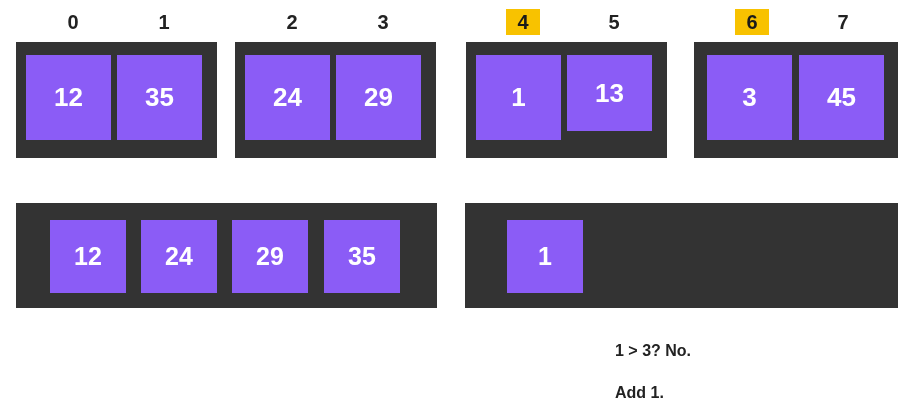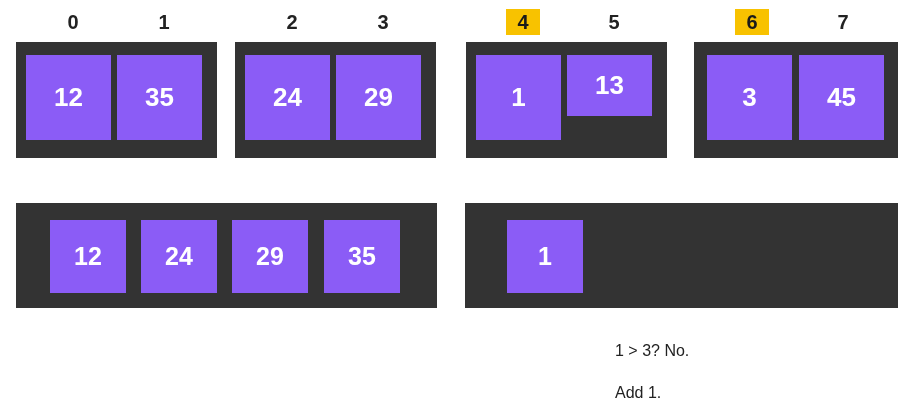--- a/index.html
+++ b/index.html
@@ -58,21 +58,21 @@
     letter-spacing: 0px;
   }
   .cell.small {
     font-size: 25px;
   }
 
   
   .caption {
     position: absolute;
     font-size: 16px;
-    font-weight: normal;
+    font-weight: bold;
     color: #222222;
     white-space: pre;
     line-height: 25px;
     text-align: right;
   }
 </style>
 </head>
 <body>
 
 <div id="stage">
@@ -91,21 +91,21 @@
     <div class="cell" style="left:101px; top:13px; width:85px; height:85px;">35</div>
   </div>
 
   <div class="bucket" style="left:235px; top:42px; width:201px; height:116px;">
     <div class="cell" style="left:10px; top:13px; width:85px; height:85px;">24</div>
     <div class="cell" style="left:101px; top:13px; width:85px; height:85px;">29</div>
   </div>
 
   <div class="bucket" style="left:466px; top:42px; width:201px; height:116px;">
     <div class="cell" style="left:10px; top:13px; width:85px; height:85px;">1</div>
-    <div class="cell" style="left:101px; top:13px; width:85px; height:61px;">13</div>
+    <div class="cell" style="left:101px; top:13px; width:85px; height:76px;">13</div>
   </div>
 
   <div class="bucket" style="left:694px; top:42px; width:204px; height:116px;">
     <div class="cell" style="left:13px; top:13px; width:85px; height:85px;">3</div>
     <div class="cell" style="left:105px; top:13px; width:85px; height:85px;">45</div>
   </div>
 
   <div class="bucket" style="left:16px; top:203px; width:421px; height:105px;">
     <div class="cell small" style="left:34px; top:17px; width:76px; height:73px;">12</div>
     <div class="cell small" style="left:125px; top:17px; width:76px; height:73px;">24</div>

